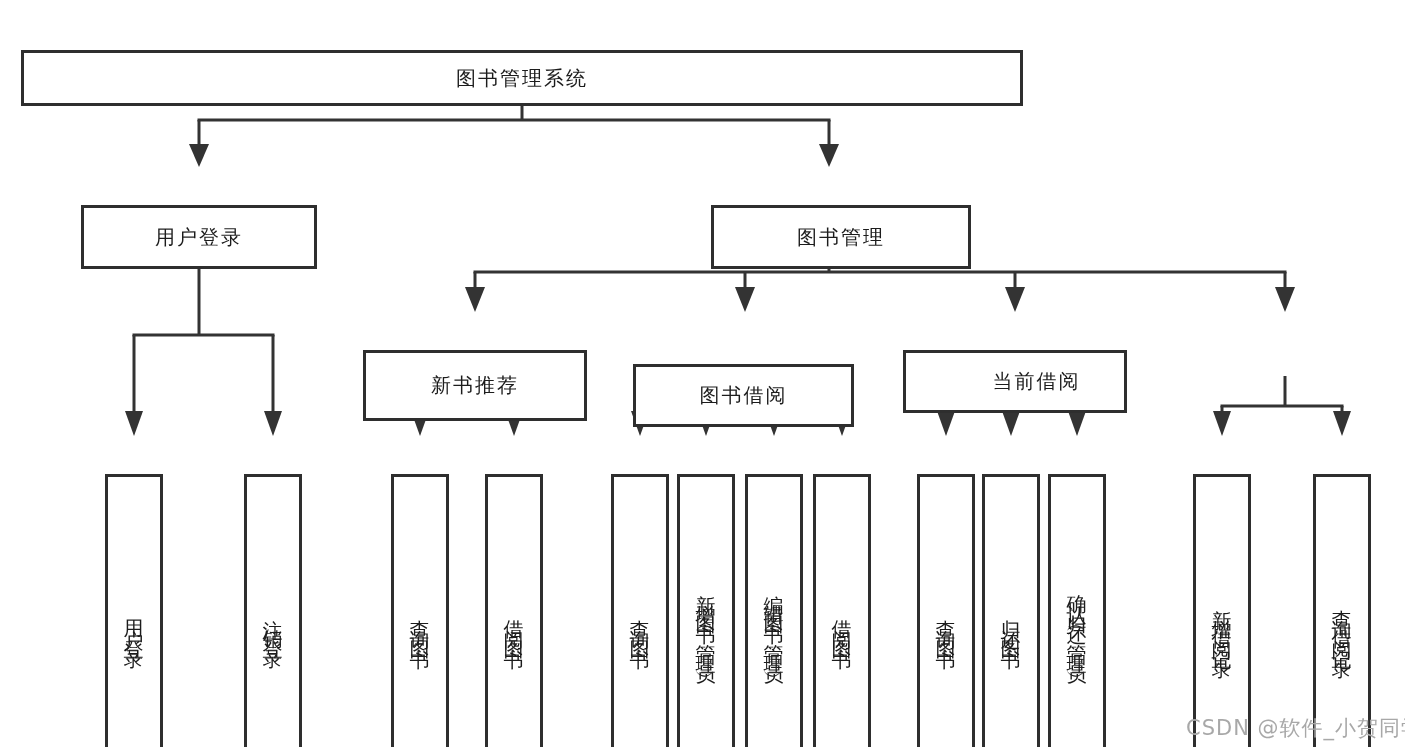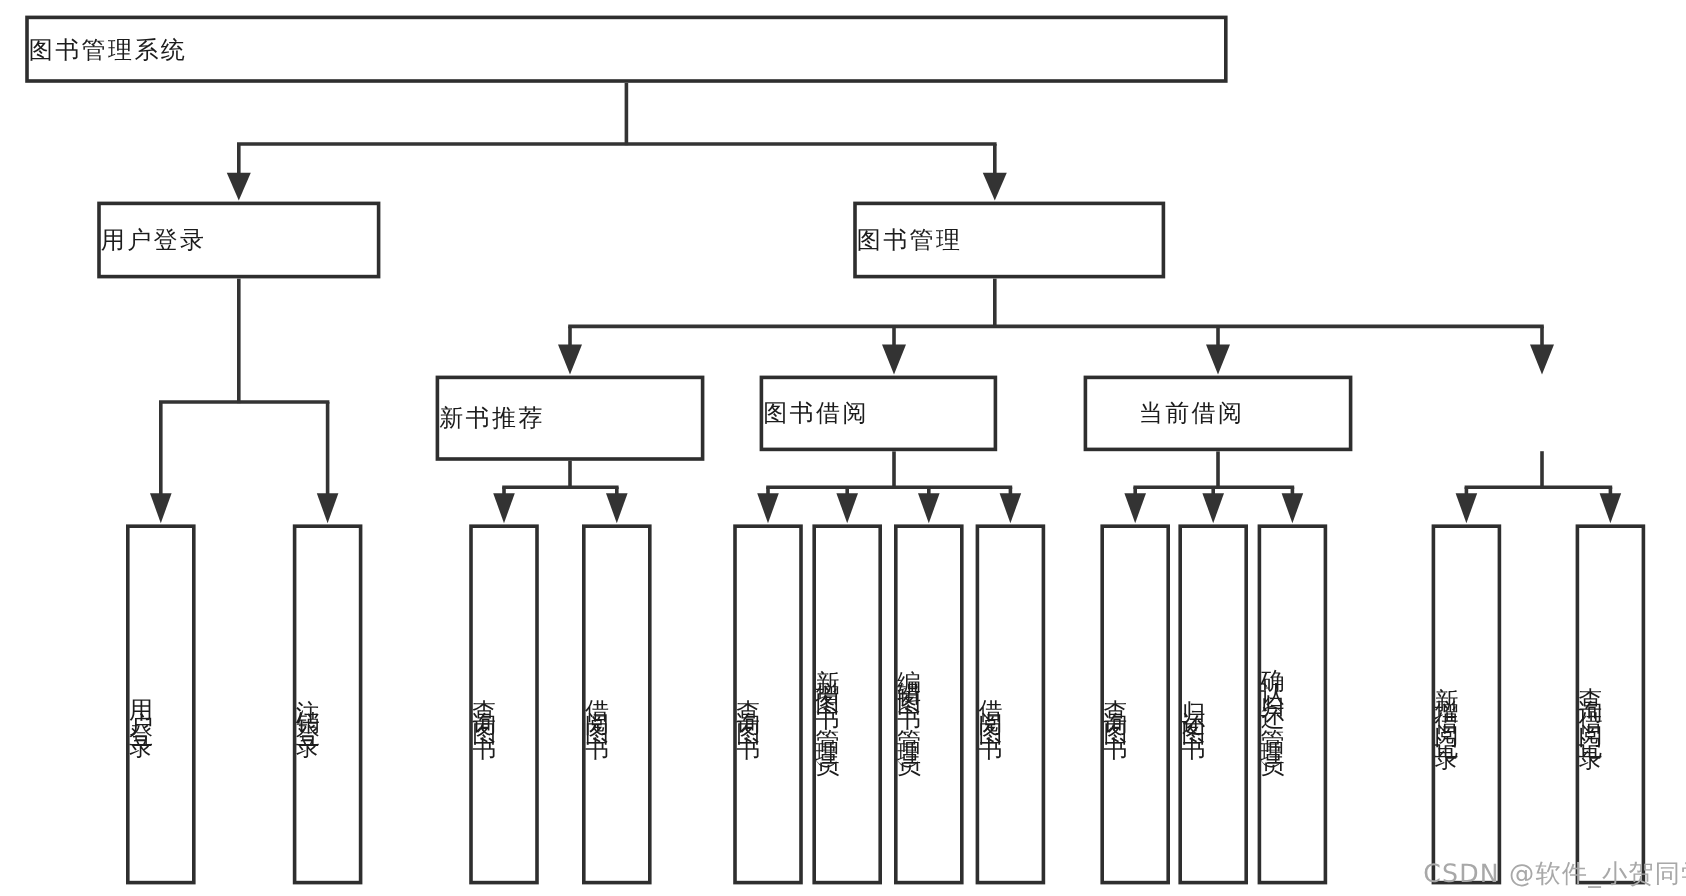--- a/index.html
+++ b/index.html
@@ -22,22 +22,23 @@
     width: 1405px;
     height: 747px;
   }
   .node {
     position: absolute;
     box-sizing: border-box;
     background: #ffffff;
     border: 3px solid #2e2e2e;
     display: flex;
     align-items: center;
-    justify-content: flex-start;
+    justify-content: center;
     color: #1c1c1c;
+    margin-top: 37px;
   }
   .node.h span {
     font-size: 20px;
     letter-spacing: 2px;
     white-space: nowrap;
   }
   .node.leaf {
     width: 58px;
     height: 300px;
     top: 437px;
@@ -151,21 +152,21 @@
   <div class="node h" style="left:81px; top:168px; width:236px; height:64px;">
     <span>用户登录</span>
   </div>
   <div class="node h" style="left:711px; top:168px; width:260px; height:64px;">
     <span>图书管理</span>
   </div>
 
   <div class="node h" style="left:363px; top:313px; width:224px; height:71px;">
     <span>新书推荐</span>
   </div>
-  <div class="node h" style="left:633px; top:313px; width:198px; height:63px;">
+  <div class="node h" style="left:633px; top:327px; width:221px; height:63px;">
     <span>图书借阅</span>
   </div>
   <div class="node h" style="left:903px; top:313px; width:224px; height:63px;padding-left:43px;">
     <span>当前借阅</span>
   </div>
 
   <div class="node leaf" style="left:105px;">
     <span>用户登录</span>
   </div>
   <div class="node leaf" style="left:244px;">

